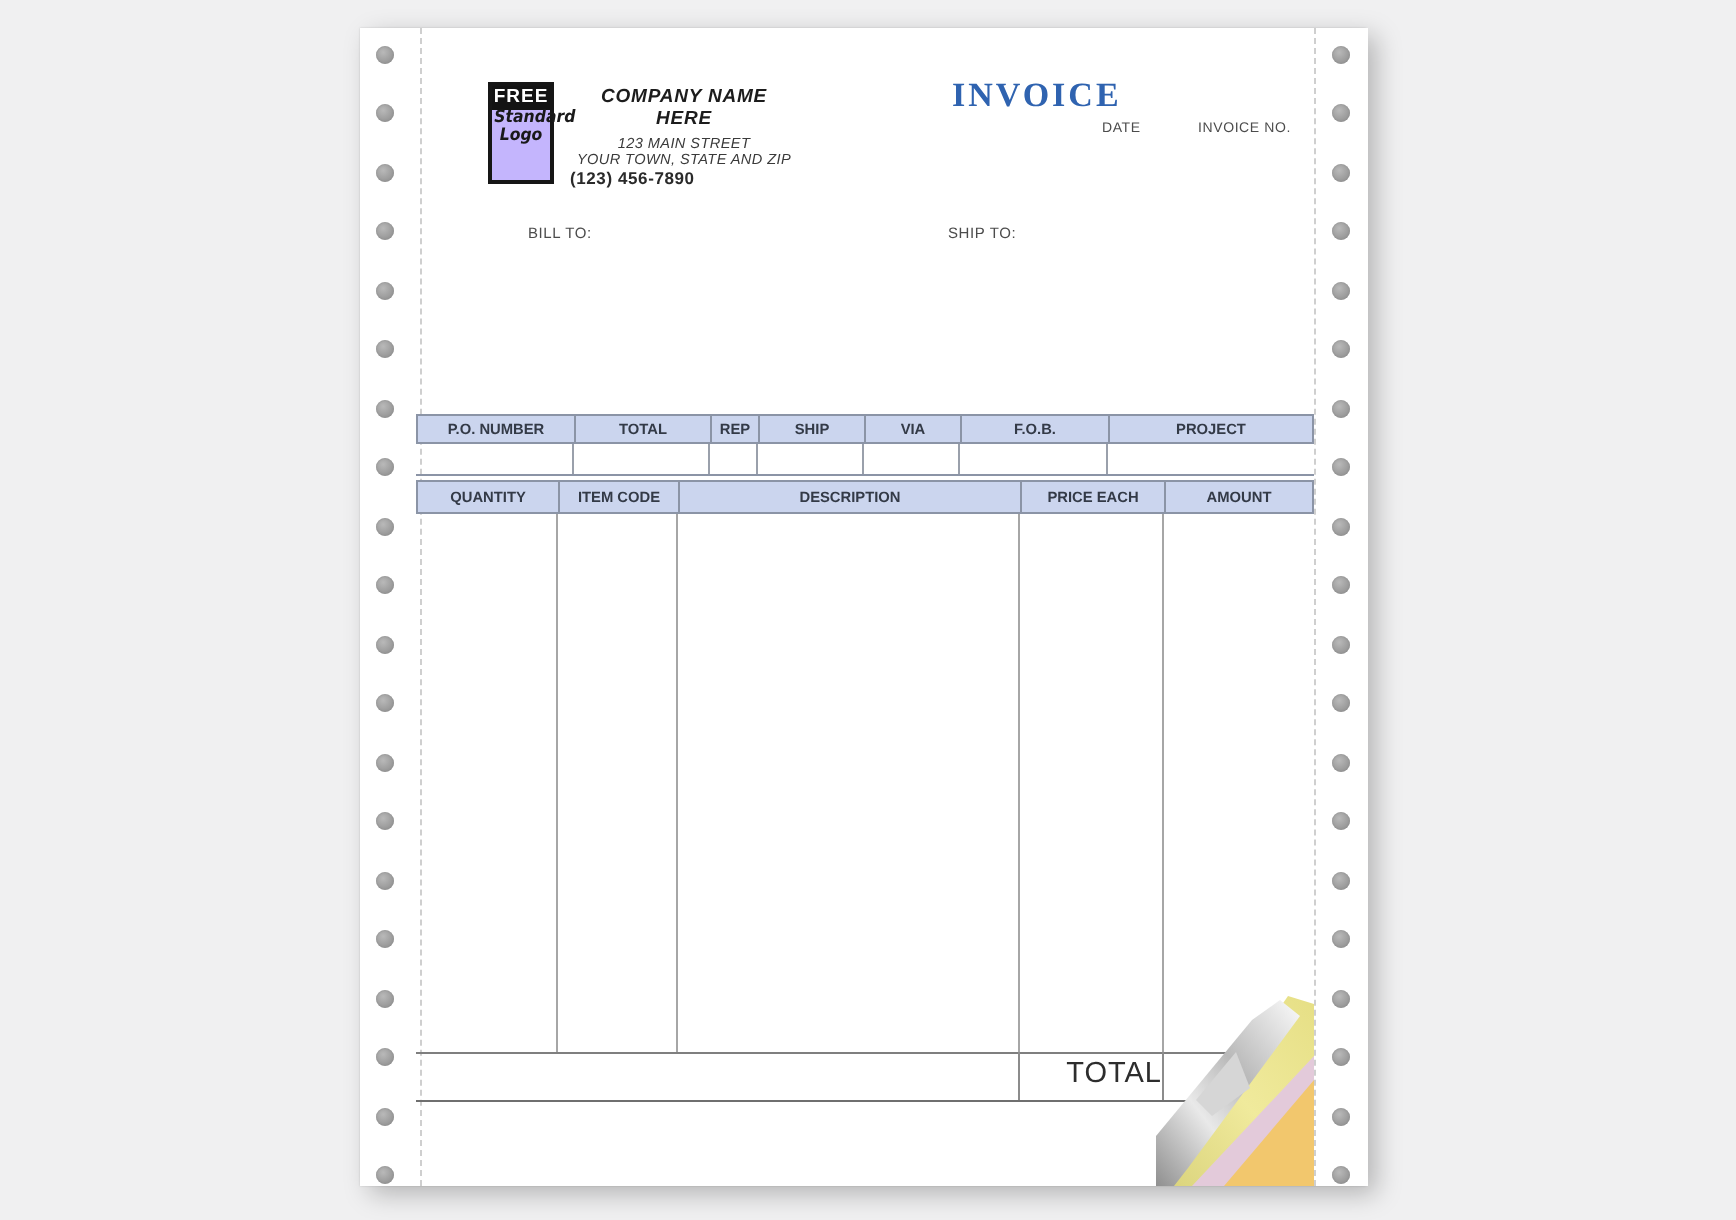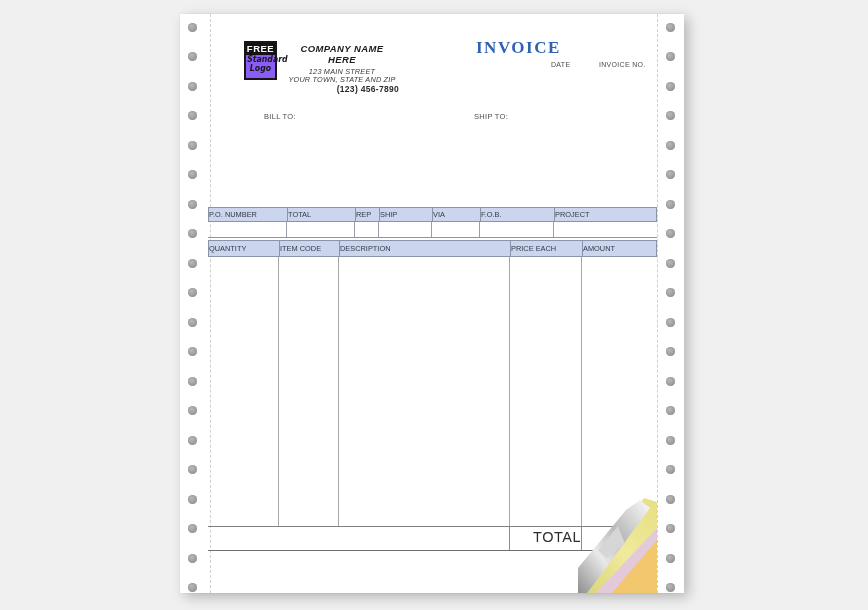--- a/index.html
+++ b/index.html
@@ -10,45 +10,45 @@
   
   .pinfeed{position:absolute;top:0;height:579px;}
   .pinfeed.left{left:0;width:30px;border-right:1px dashed #cfcfcf;}
   .pinfeed.right{left:477px;width:26px;background:#fff;border-left:1px dashed #cfcfcf;z-index:6;}
   .hole{position:absolute;width:9px;height:9px;border-radius:50%;
         background:radial-gradient(circle at 40% 35%,#b9b9b9,#979797 70%);
         box-shadow:inset 0 0 1px #8a8a8a;}
   .pinfeed.left .hole{left:8px;}
   .pinfeed.right .hole{left:8px;}
   
-  .logo{position:absolute;left:64px;top:27px;width:33px;height:39px;border:2px solid #161616;
-        background:#8b5cf6;box-sizing:border-box;text-align:center;}
+  .logo{position:absolute;left:64px;top:27px;width:33px;height:51px;border:2px solid #161616;
+        background:#c4b5fd;box-sizing:border-box;text-align:center;}
   .logo-free{background:#131313;color:#fff;font-weight:bold;font-size:9.5px;line-height:11px;
              letter-spacing:.5px;border-bottom:1px solid #131313;}
   .logo-line{font-weight:bold;font-style:italic;font-size:8.5px;line-height:9px;color:#191919;
              font-family:"DejaVu Sans",sans-serif;transform:scaleX(.92);}
   
   .company{position:absolute;left:105px;top:29px;width:114px;text-align:center;color:#222;font-style:italic;}
   .company-name{font-weight:bold;font-size:9.5px;letter-spacing:.4px;margin-bottom:3px;color:#1c1c1c;}
   .company-addr{font-size:7.3px;line-height:8.2px;color:#3a3a3a;letter-spacing:.2px;}
-  .phone{position:absolute;left:105px;top:70px;width:114px;text-align:right;
+  .phone{position:absolute;left:105px;top:70px;width:114px;text-align:left;
          font-weight:bold;font-size:8.5px;color:#2a2a2a;letter-spacing:.3px;}
   
   .inv-title{position:absolute;left:296px;top:24px;font-family:"Liberation Serif",serif;
              font-weight:bold;font-size:17px;letter-spacing:1.5px;color:#2f63b0;}
   .lbl{position:absolute;font-size:7px;color:#4c4c4c;letter-spacing:.3px;}
   .date-lbl{left:371px;top:47px;}
   .invno-lbl{left:419px;top:47px;}
   .billto{left:84px;top:98px;font-size:7.5px;color:#4c4c4c;}
   .shipto{left:294px;top:98px;font-size:7.5px;color:#4c4c4c;}
   
   .hdr-row{position:absolute;left:28px;width:449px;display:flex;box-sizing:border-box;
            background:#cbd5ee;border:1px solid #8b94a6;}
   .hdr-cell{box-sizing:border-box;border-left:1px solid #8b94a6;color:#333a47;
-            font-size:7.4px;text-align:left;overflow:hidden;}
+            font-size:7.4px;text-align:center;overflow:hidden;font-weight:bold;}
   .hdr-cell:first-child{border-left:none;}
   .po-hdr{top:193px;height:15px;}
   .po-hdr .hdr-cell{line-height:14px;}
   .items-hdr{top:226px;height:17px;}
   .items-hdr .hdr-cell{line-height:16px;}
   .po-entry{position:absolute;left:28px;top:208px;width:449px;height:15px;
             border-bottom:1px solid #8b94a6;}
   .vline{position:absolute;top:0;bottom:0;width:1px;background:#9aa0ab;}
   .items-body{position:absolute;left:28px;top:243px;width:449px;height:269px;
               border-bottom:1px solid #7f7f7f;}

